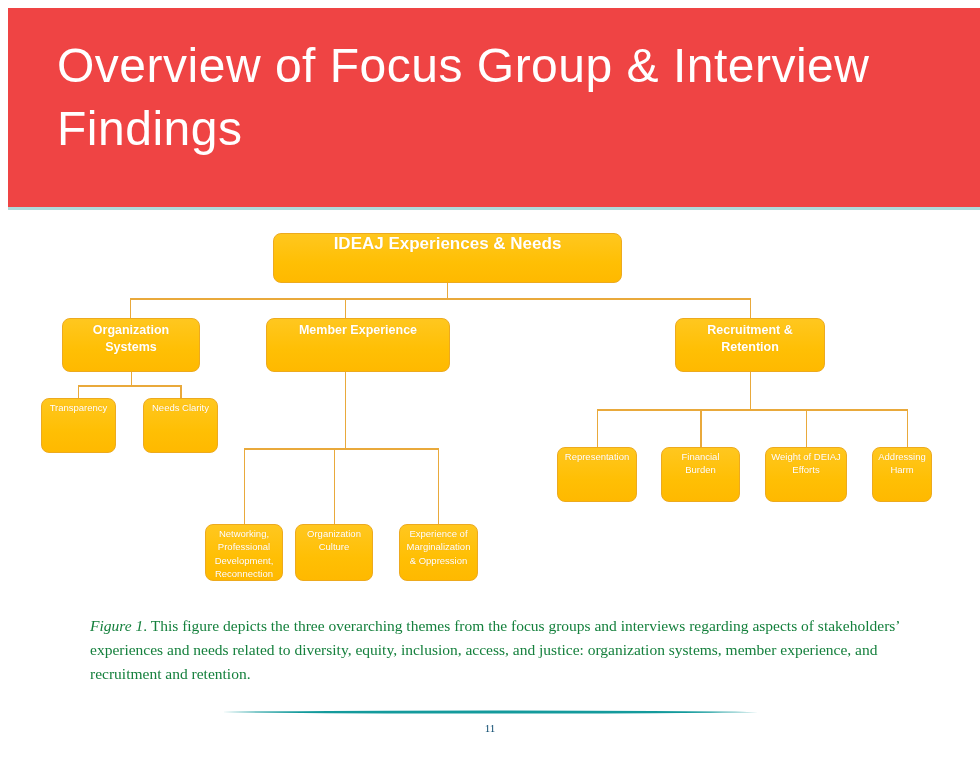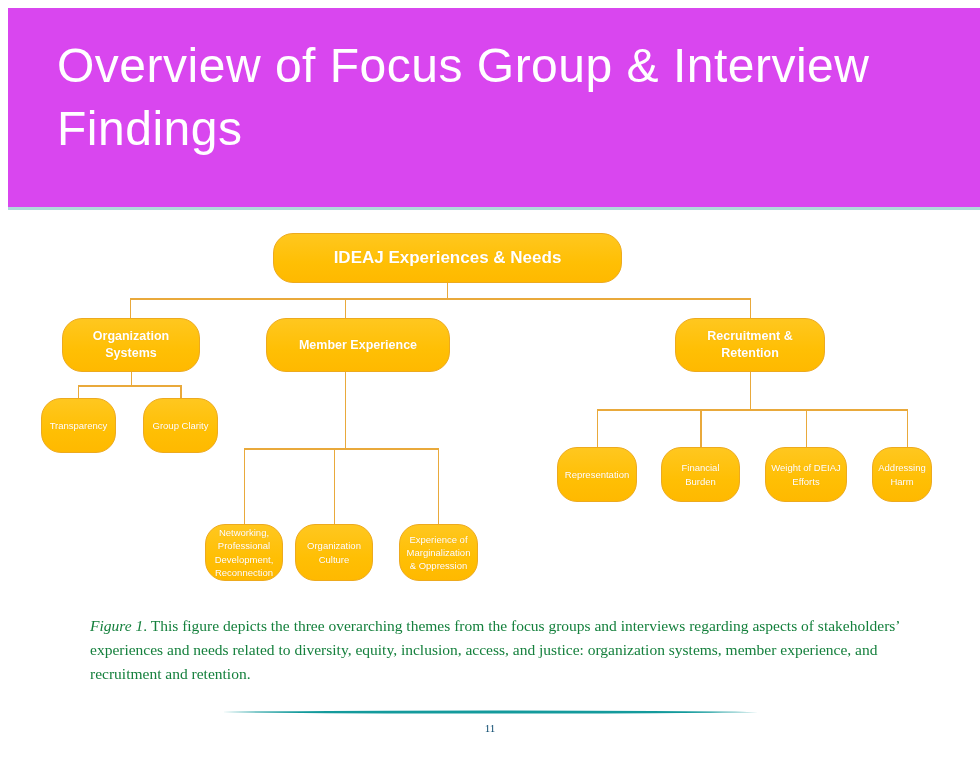--- a/index.html
+++ b/index.html
@@ -6,38 +6,38 @@
   .slide{
     position:relative;
     width:980px;height:765px;
     background:#ffffff;
     overflow:hidden;
     font-family:"Liberation Sans",sans-serif;
   }
   
   .banner{
     position:absolute;left:8px;top:8px;width:972px;height:199px;
-    background:#d946ef;
+    background:#ef4444;
     border-bottom:3px solid #aedadb;
   }
   .slide-title{
     position:absolute;left:49px;top:26px;width:890px;
     margin:0;
     color:#ffffff;
     font-size:48px;line-height:63px;font-weight:400;
     letter-spacing:0.5px;
   }
   
   .node{
     position:absolute;
     background:linear-gradient(180deg,#ffc71f 0%,#ffbf04 60%,#ffb900 100%);
     border:1px solid #edaa1e;
-    border-radius:20px;
+    border-radius:8px;
     color:#ffffff;
-    display:flex;align-items:center;justify-content:center;
+    display:flex;justify-content:center;
     text-align:center;
     box-sizing:border-box;
     text-shadow:0 0 1px rgba(210,140,0,.35);
   }
   .node.l1{font-weight:700;font-size:17px;}
   .node.l2{font-weight:700;font-size:12.5px;padding:3px 6px;line-height:1.35;}
   .node.l3{font-weight:400;font-size:9.5px;padding:2px 3px;line-height:1.4;}
   
   .conn{position:absolute;background:#e9a93b;}
   
@@ -100,21 +100,21 @@
     <span>Member Experience</span>
   </div>
   <div class="node l2" style="left:675px;top:318px;width:150px;height:54px;">
     <span style="display:inline-block;width:110px;">Recruitment &amp; Retention</span>
   </div>
 
   <div class="node l3" style="left:41px;top:398px;width:75px;height:55px;">
     <span>Transparency</span>
   </div>
   <div class="node l3" style="left:143px;top:398px;width:75px;height:55px;">
-    <span>Group Clarity</span>
+    <span>Needs Clarity</span>
   </div>
 
   <div class="node l3" style="left:205px;top:524px;width:78px;height:57px;">
     <span>Networking, Professional Development, Reconnection</span>
   </div>
   <div class="node l3" style="left:295px;top:524px;width:78px;height:57px;">
     <span style="display:inline-block;width:60px;">Organization Culture</span>
   </div>
   <div class="node l3" style="left:399px;top:524px;width:79px;height:57px;">
     <span>Experience of Marginalization &amp; Oppression</span>

